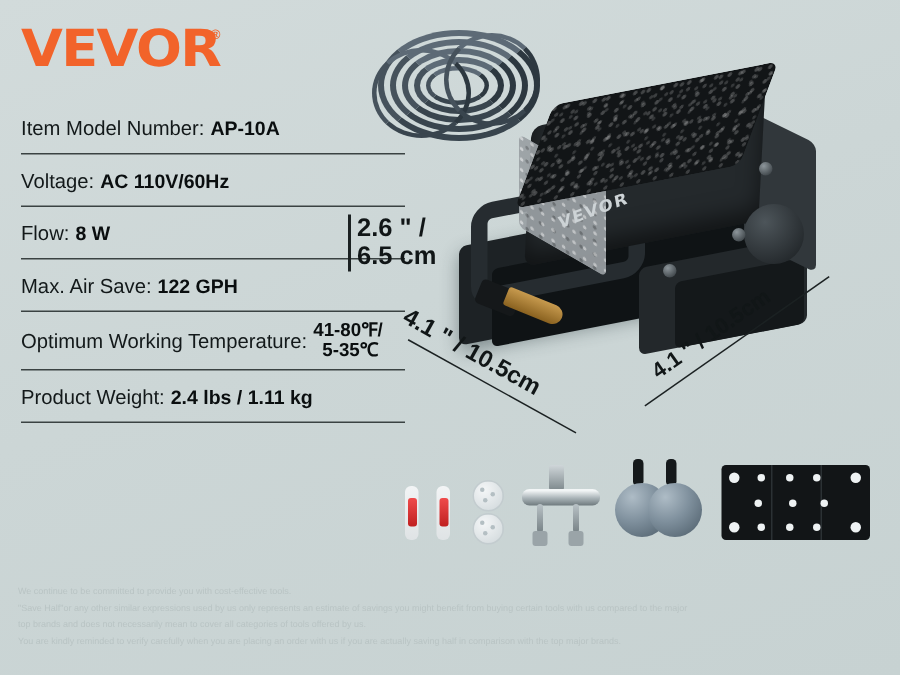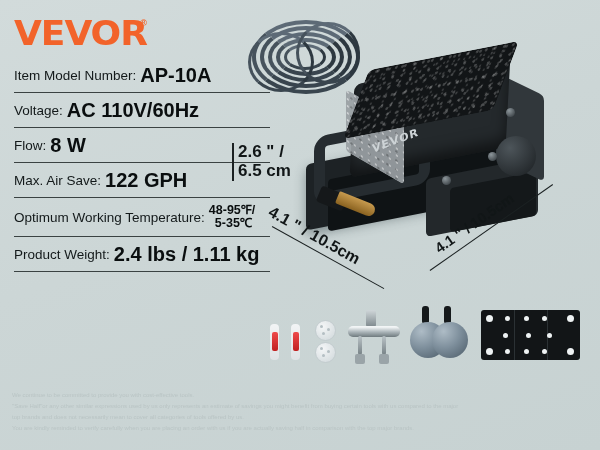--- a/index.html
+++ b/index.html
@@ -14,26 +14,26 @@
     overflow:hidden;padding-left:36px;}
 
   
   .logo{position:absolute;left:14px;top:16px;display:flex;align-items:flex-start;}
   .logo-word{font-size:34px;line-height:34px;font-weight:bold;color:#F2632A;
     letter-spacing:-1px;font-family:"DejaVu Sans", sans-serif;
     transform:scaleX(1.06);transform-origin:left center;}
   .logo-reg{font-size:9px;color:#F2632A;margin-left:1px;margin-top:2px;font-weight:bold;}
 
   
-  .specs{position:absolute;left:14px;top:58px;width:256px;}
+  .specs{position:absolute;left:14px;top:68px;width:256px;}
   .spec-row{position:relative;border-bottom:1.3px solid #3a4242;
     min-height:34px;display:flex;align-items:center;}
   .spec-row:first-child{border-top:0;}
   .spec-label{font-size:13.5px;color:#13191a;white-space:nowrap;}
-  .spec-value{font-size:20px;font-weight:bold;color:#0a0e0f;white-space:nowrap;margin-left:4px;}
+  .spec-value{font-size:13px;font-weight:bold;color:#0a0e0f;white-space:nowrap;margin-left:4px;}
   .spec-row.temp{min-height:38px;}
   .temp-stack{display:flex;flex-direction:column;align-items:flex-start;
     line-height:13px;margin-left:4px;}
   .temp-stack span{font-size:12.5px;font-weight:bold;color:#0a0e0f;white-space:nowrap;}
   .temp-stack span.l2{margin-left:6px;}
 
   
   .dim{position:absolute;font-weight:bold;color:#111617;}
   .dim-h{left:238px;top:142px;font-size:17px;line-height:19px;}
   .dim-h .bar{position:absolute;left:-6px;top:1px;width:0;height:38px;
@@ -146,21 +146,21 @@
       <span class="spec-label">Flow:</span>
       <span class="spec-value">8 W</span>
     </div>
     <div class="spec-row">
       <span class="spec-label">Max. Air Save:</span>
       <span class="spec-value">122 GPH</span>
     </div>
     <div class="spec-row temp">
       <span class="spec-label">Optimum Working Temperature:</span>
       <span class="temp-stack">
-        <span class="l1">48-95℉/</span>
+        <span class="l1">41-80℉/</span>
         <span class="l2">5-35℃</span>
       </span>
     </div>
     <div class="spec-row">
       <span class="spec-label">Product Weight:</span>
       <span class="spec-value">2.4 lbs / 1.11 kg</span>
     </div>
   </div>
 
   <div class="tube">

